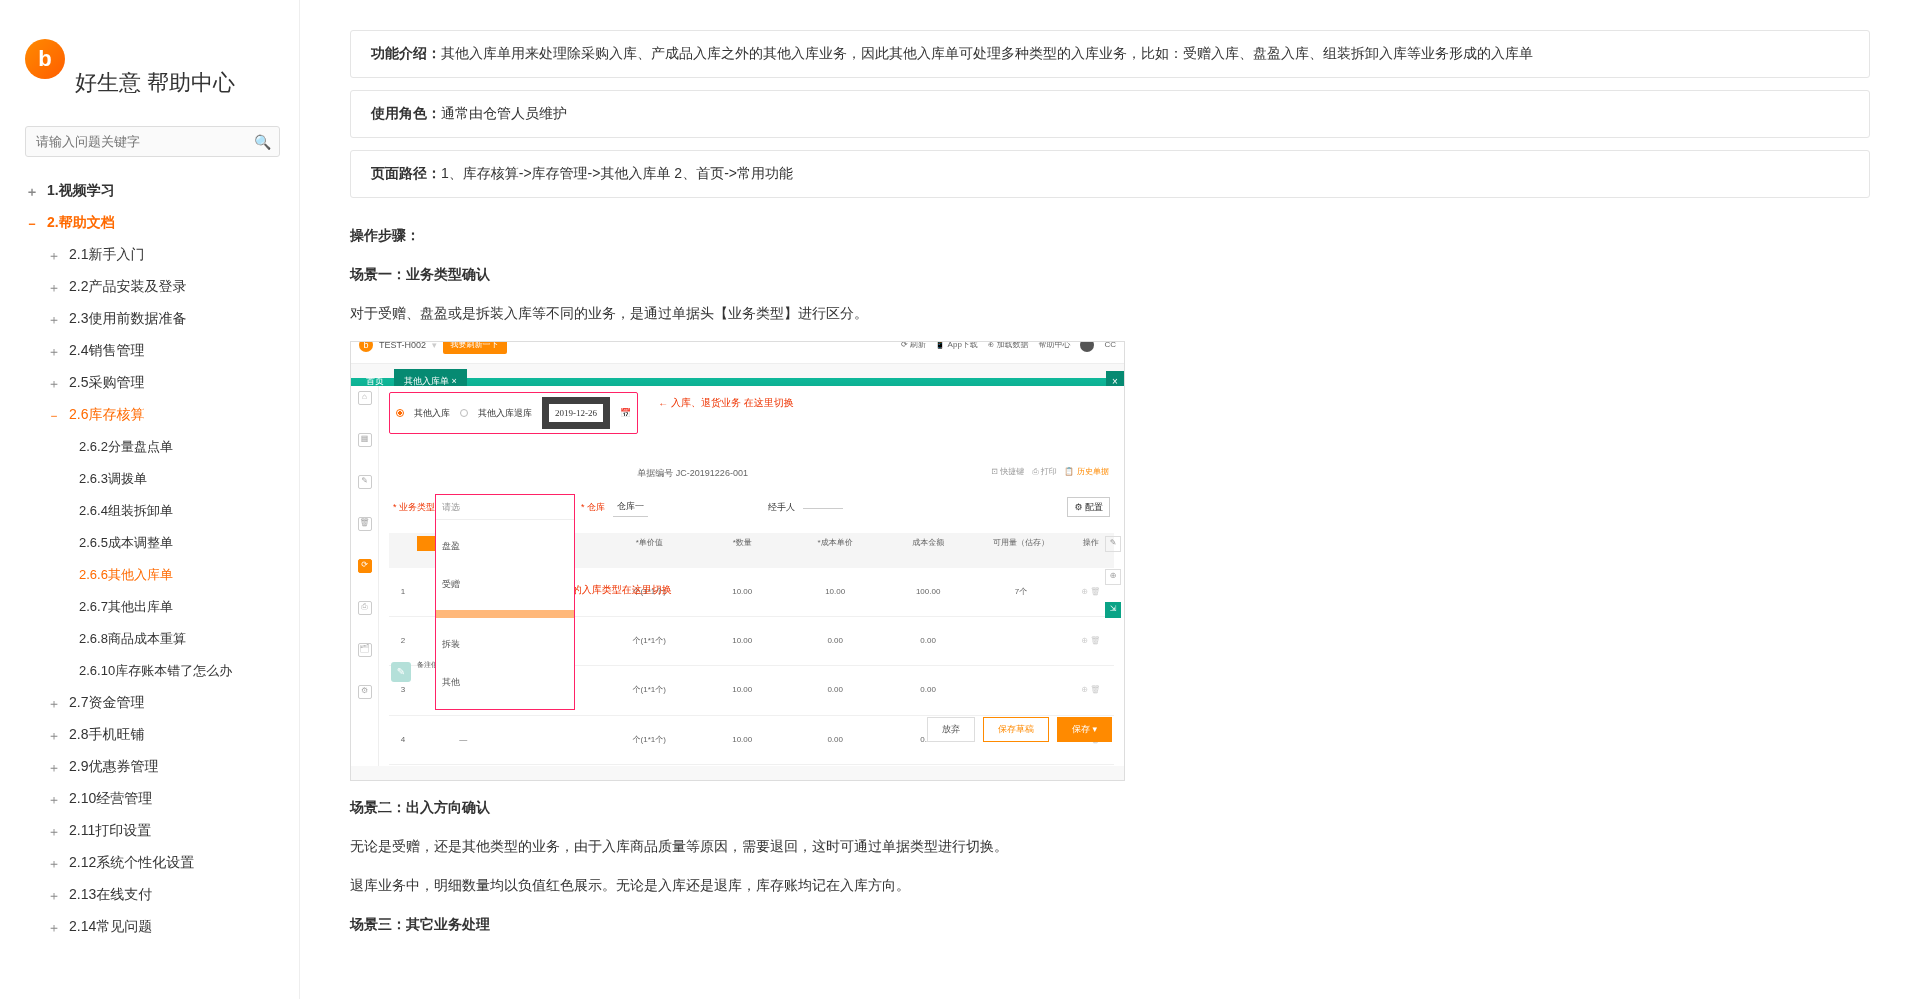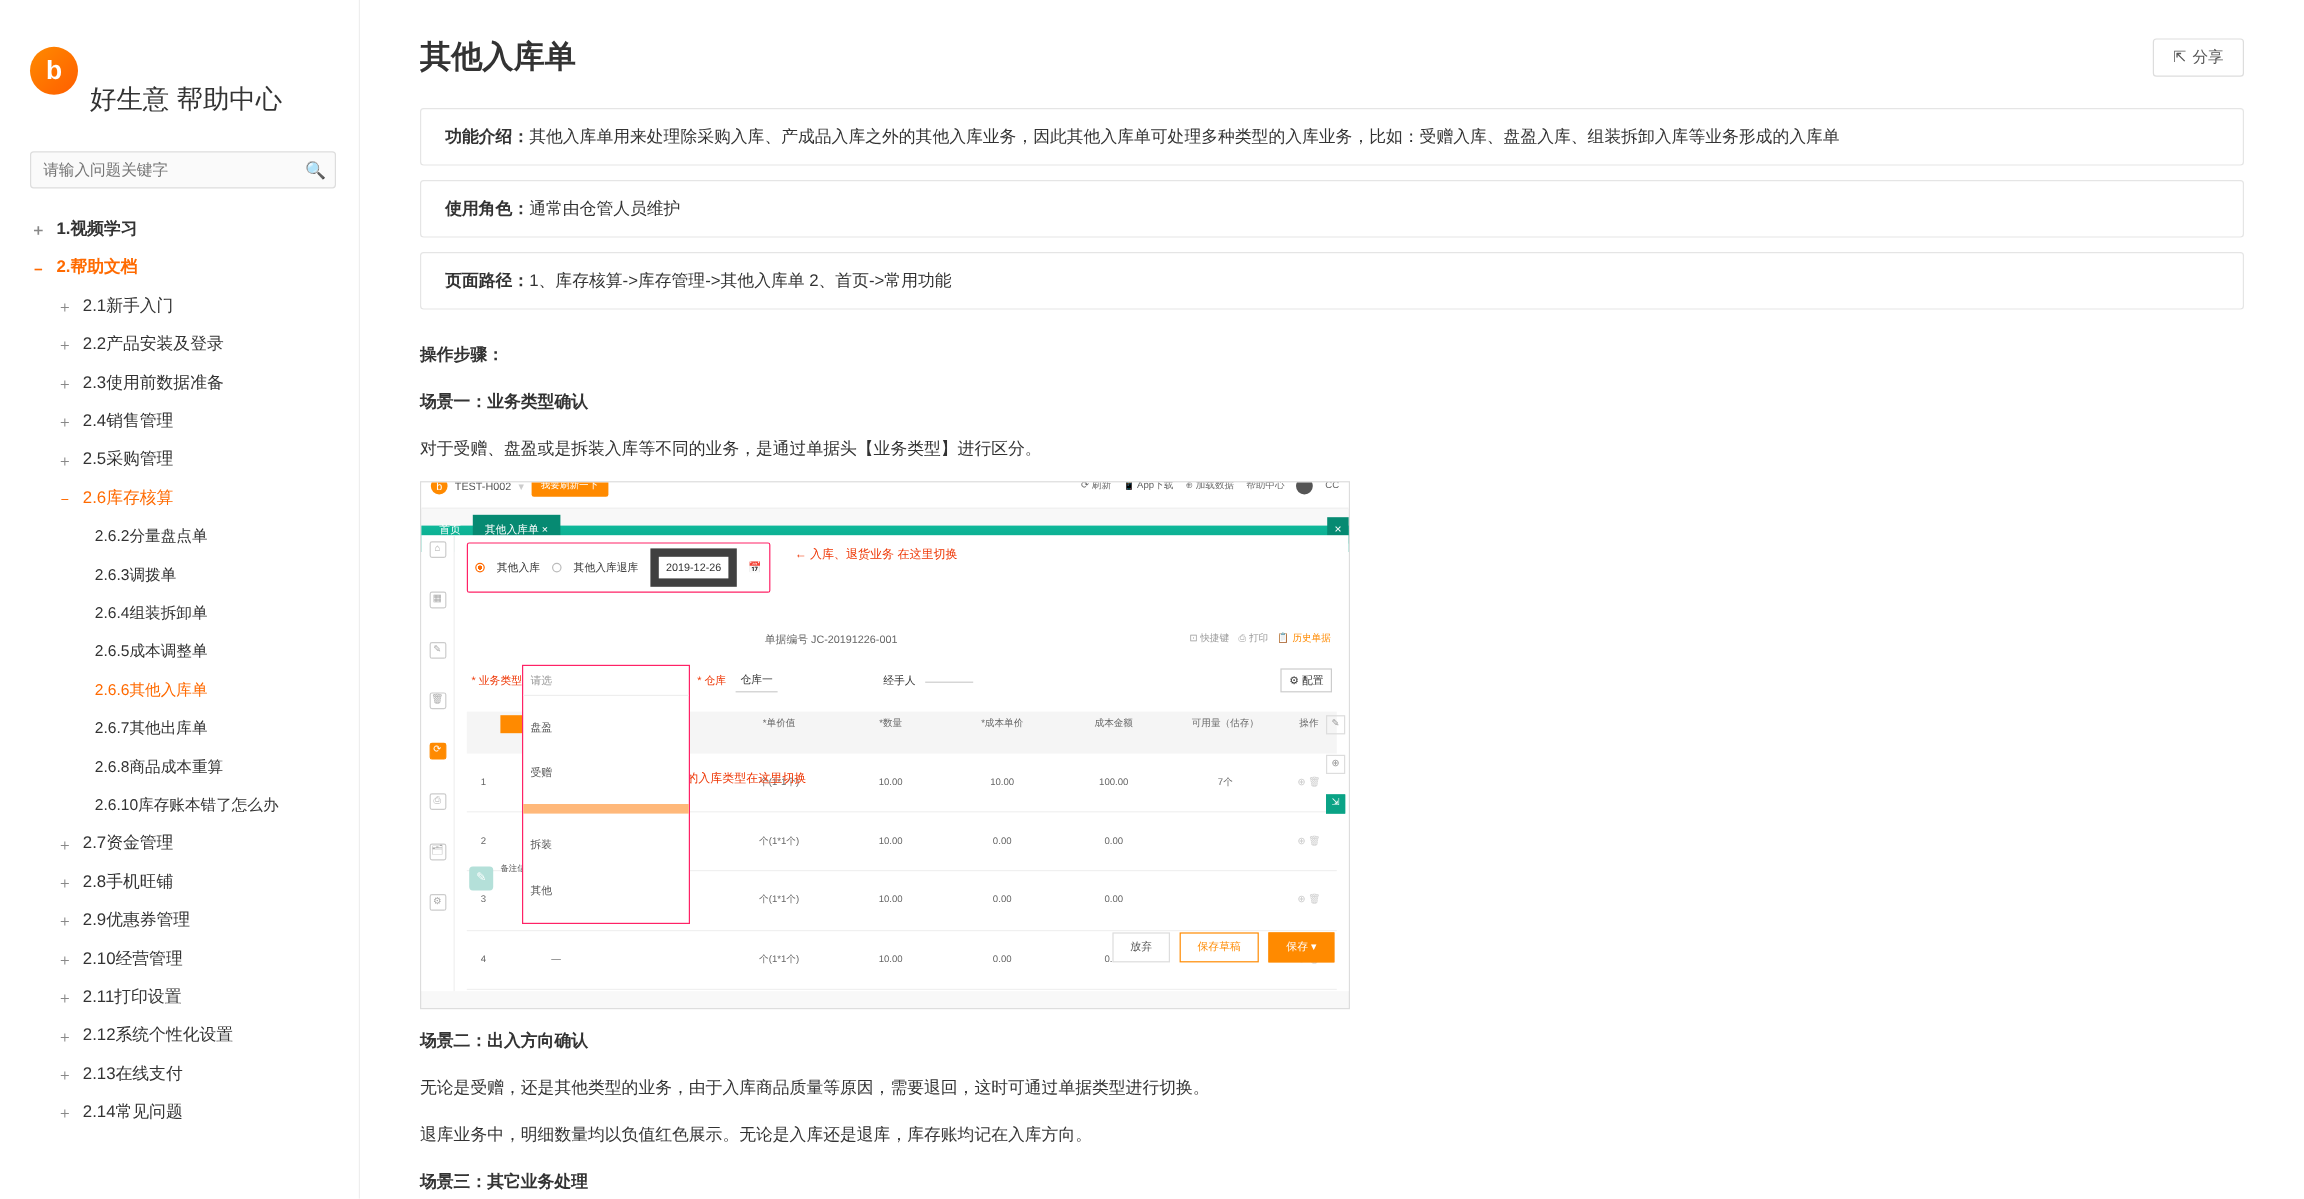--- a/index.html
+++ b/index.html
@@ -42,21 +42,21 @@
     .ss-orange-btn { background:#ff8a00; color:#fff; padding:2px 8px; font-size:8px; border-radius:2px;}
     .ss-top-right { display:flex; align-items:center; gap:10px; font-size:8px; color:#666;}
     .ss-tabbar { height:22px; background: linear-gradient(#0fb89a,#0aa386); display:flex; align-items:center; padding-left:5px;}
     .ss-tab { font-size:9px; color:#fff; padding:4px 10px;}
     .ss-tab.active { background:#068a72;}
     .ss-tab-close { margin-left:auto; width:18px; height:22px; background:#068a72; color:#fff; display:flex; align-items:center; justify-content:center; font-size:10px;}
     .ss-sidebar { position:absolute; left:0; top:44px; width:28px; bottom:0; background:#fff; border-right:1px solid #eee; display:flex; flex-direction:column; align-items:center; padding-top:5px; gap:14px;}
     .ss-side-ico { width:14px; height:14px; border:1px solid #ccc; border-radius:2px; font-size:8px; display:flex; align-items:center; justify-content:center; color:#aaa;}
     .ss-side-ico.act { background:#ff8a00; border-color:#ff8a00; color:#fff;}
     .ss-body { position:absolute; left:28px; right:0; top:44px; bottom:0; background:#fff; padding:6px 10px;}
-    .ss-headrow { display:flex; align-items:center; gap:10px; font-size:9px; padding:4px 6px; border:1px solid #f26; border-radius:2px; width:fit-content; position:relative;}
+    .ss-headrow { display:flex; align-items:center; gap:10px; font-size:9px; padding:4px 6px; border:1px solid #f26; border-radius:2px; width:fit-content; position:relative;font-family:Liberation Serif, serif;}
     .ss-headrow .radio { width:8px; height:8px; border:1px solid #bbb; border-radius:50%; display:inline-block;}
     .ss-headrow .radio.on { border-color:#ff6a00; background: radial-gradient(#ff6a00 40%, transparent 45%);}
     .ss-redtext { color:#e30; font-size:10px;}
     .ss-filter { display:flex; align-items:center; gap:8px; font-size:9px; margin-top:6px; padding:2px 4px;}
     .ss-dropdown { border:1px solid #f26; width:140px; background:#fff; font-size:9px; position:absolute; left:56px; top:108px; z-index:5;}
     .ss-dropdown .ddh { padding:4px 6px; color:#999; border-bottom:1px solid #eee;}
     .ss-dropdown .dditem { padding:4px 6px; color:#555;}
     .ss-dropdown .dditem.sel { background:#ffb87a; color:#fff;}
     .ss-table { margin-top:4px; font-size:8px; width:100%;}
     .ss-th { background:#f5f5f5; display:flex; padding:3px 0;}
@@ -177,27 +177,20 @@
         <span class="plus-icon">＋</span>
         <span>2.13在线支付</span>
       </div>
     <div class="nav-item l2">
         <span class="plus-icon">＋</span>
         <span>2.14常见问题</span>
       </div>
   </div>
 
   <div class="main">
-    <div class="title-row">
-      <h1 class="page-title">其他入库单</h1>
-      <button class="share-btn">
-          <span>⇱</span>
-          <span>分享</span>
-        </button>
-    </div>
 
     <div class="info-box"><b>功能介绍：</b><span>其他入库单用来处理除采购入库、产成品入库之外的其他入库业务，因此其他入库单可处理多种类型的入库业务，比如：受赠入库、盘盈入库、组装拆卸入库等业务形成的入库单</span></div>
     <div class="info-box"><b>使用角色：</b><span>通常由仓管人员维护</span></div>
     <div class="info-box"><b>页面路径：</b><span>1、库存核算-&gt;库存管理-&gt;其他入库单 2、首页-&gt;常用功能</span></div>
 
     <div class="content-section">
       <p class="bold">操作步骤：</p>
       <p class="bold">场景一：业务类型确认</p>
       <p>对于受赠、盘盈或是拆装入库等不同的业务，是通过单据头【业务类型】进行区分。</p>
 
@@ -252,21 +245,21 @@
               <span>⊡ 快捷键</span>
               <span>⎙ 打印</span>
               <span style="color:#ff8a00">📋 历史单据</span>
             </span>
           </div>
           <div class="ss-filter">
             <span style="color:#e30">* <span>业务类型</span></span>
             <span style="border:1px solid #f26; padding:1px 20px 1px 4px; color:#aaa;min-width:100px;display:inline-block;">请选 ▾</span>
             <span style="color:#e30;margin-left:30px;">* <span>仓库</span></span>
             <span style="border-bottom:1px solid #ccc;padding:1px 4px;">仓库一</span>
-            <span style="margin-left:80px;">经手人</span>
+            <span style="margin-left:112px;">经手人</span>
             <span style="border-bottom:1px solid #ccc;padding:1px 20px;"></span>
             <span style="margin-left:auto; border:1px solid #ccc; padding:1px 6px;">⚙ 配置</span>
           </div>
 
           <div class="ss-dropdown">
             <div class="ddh">请选</div>
             <div class="dditem">盘盈</div>
             <div class="dditem">受赠</div>
             <div class="dditem sel"></div>
             <div class="dditem">拆装</div>

